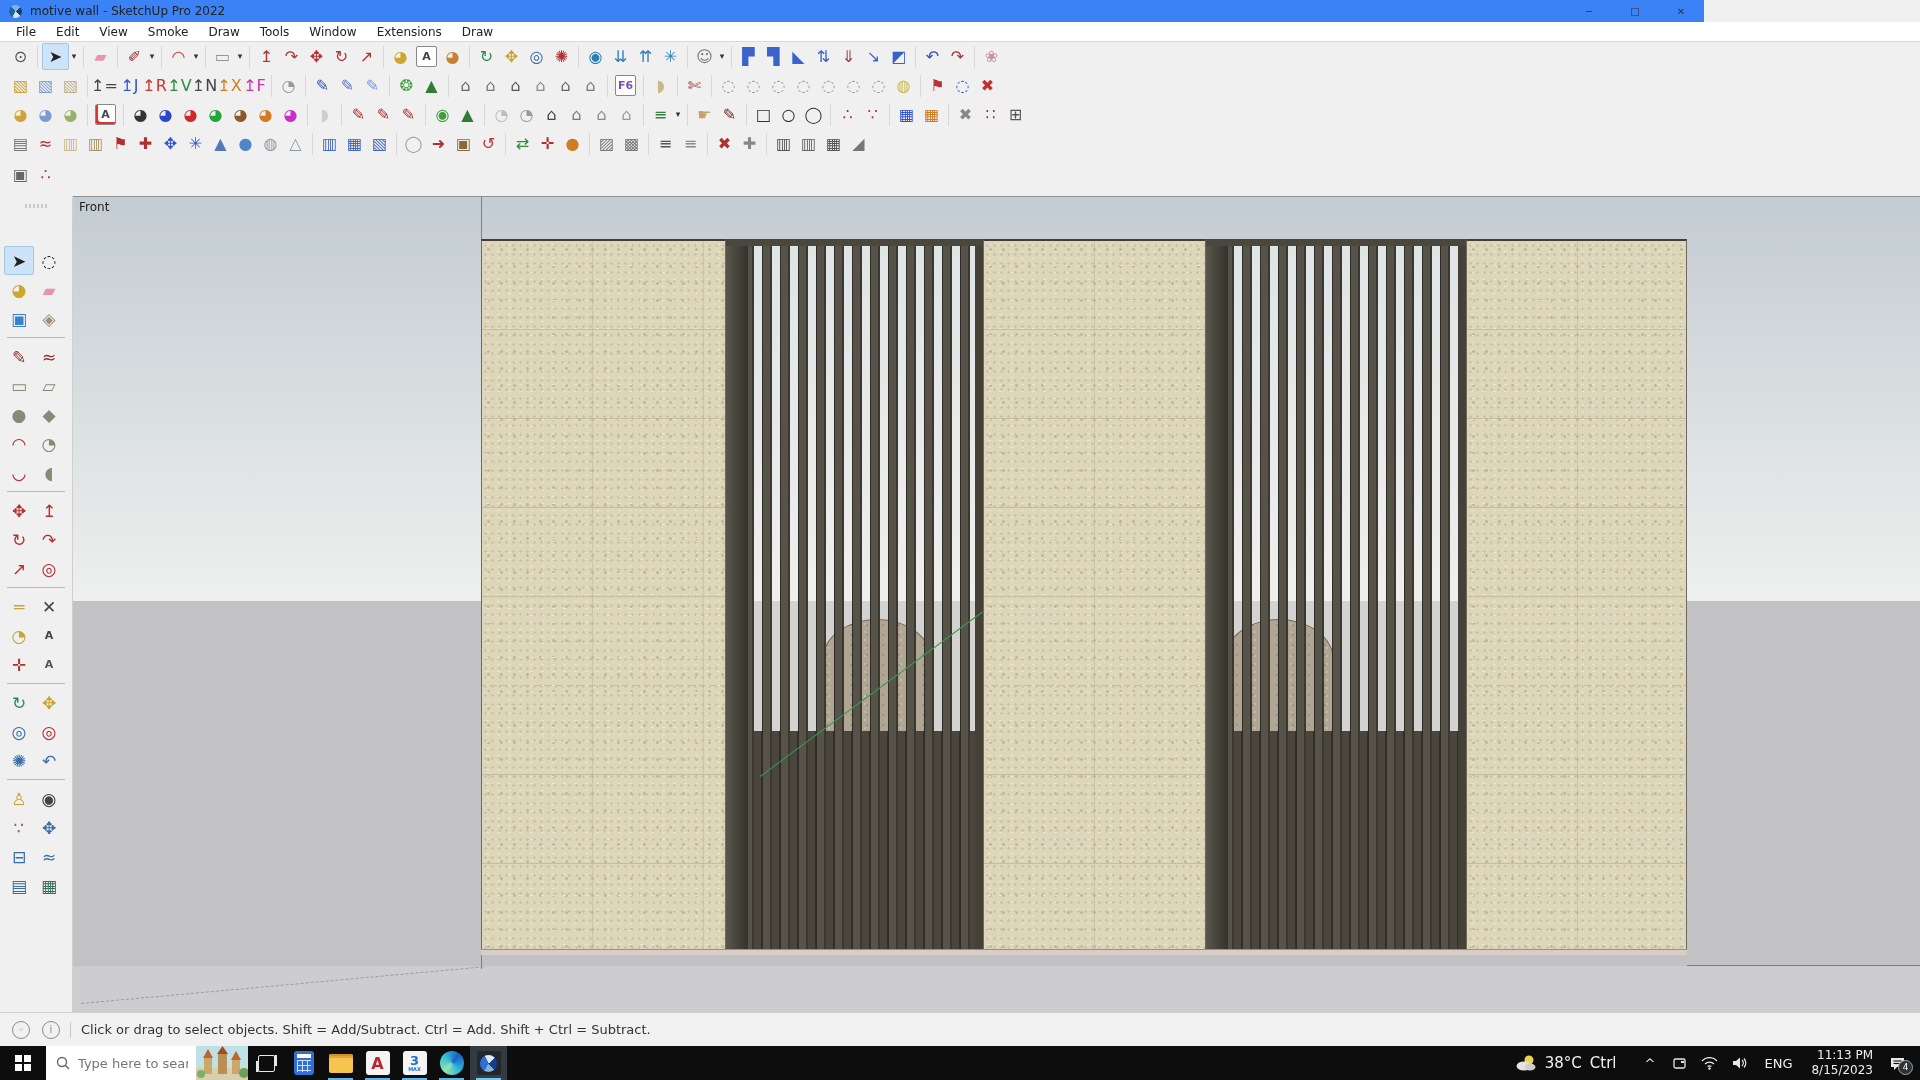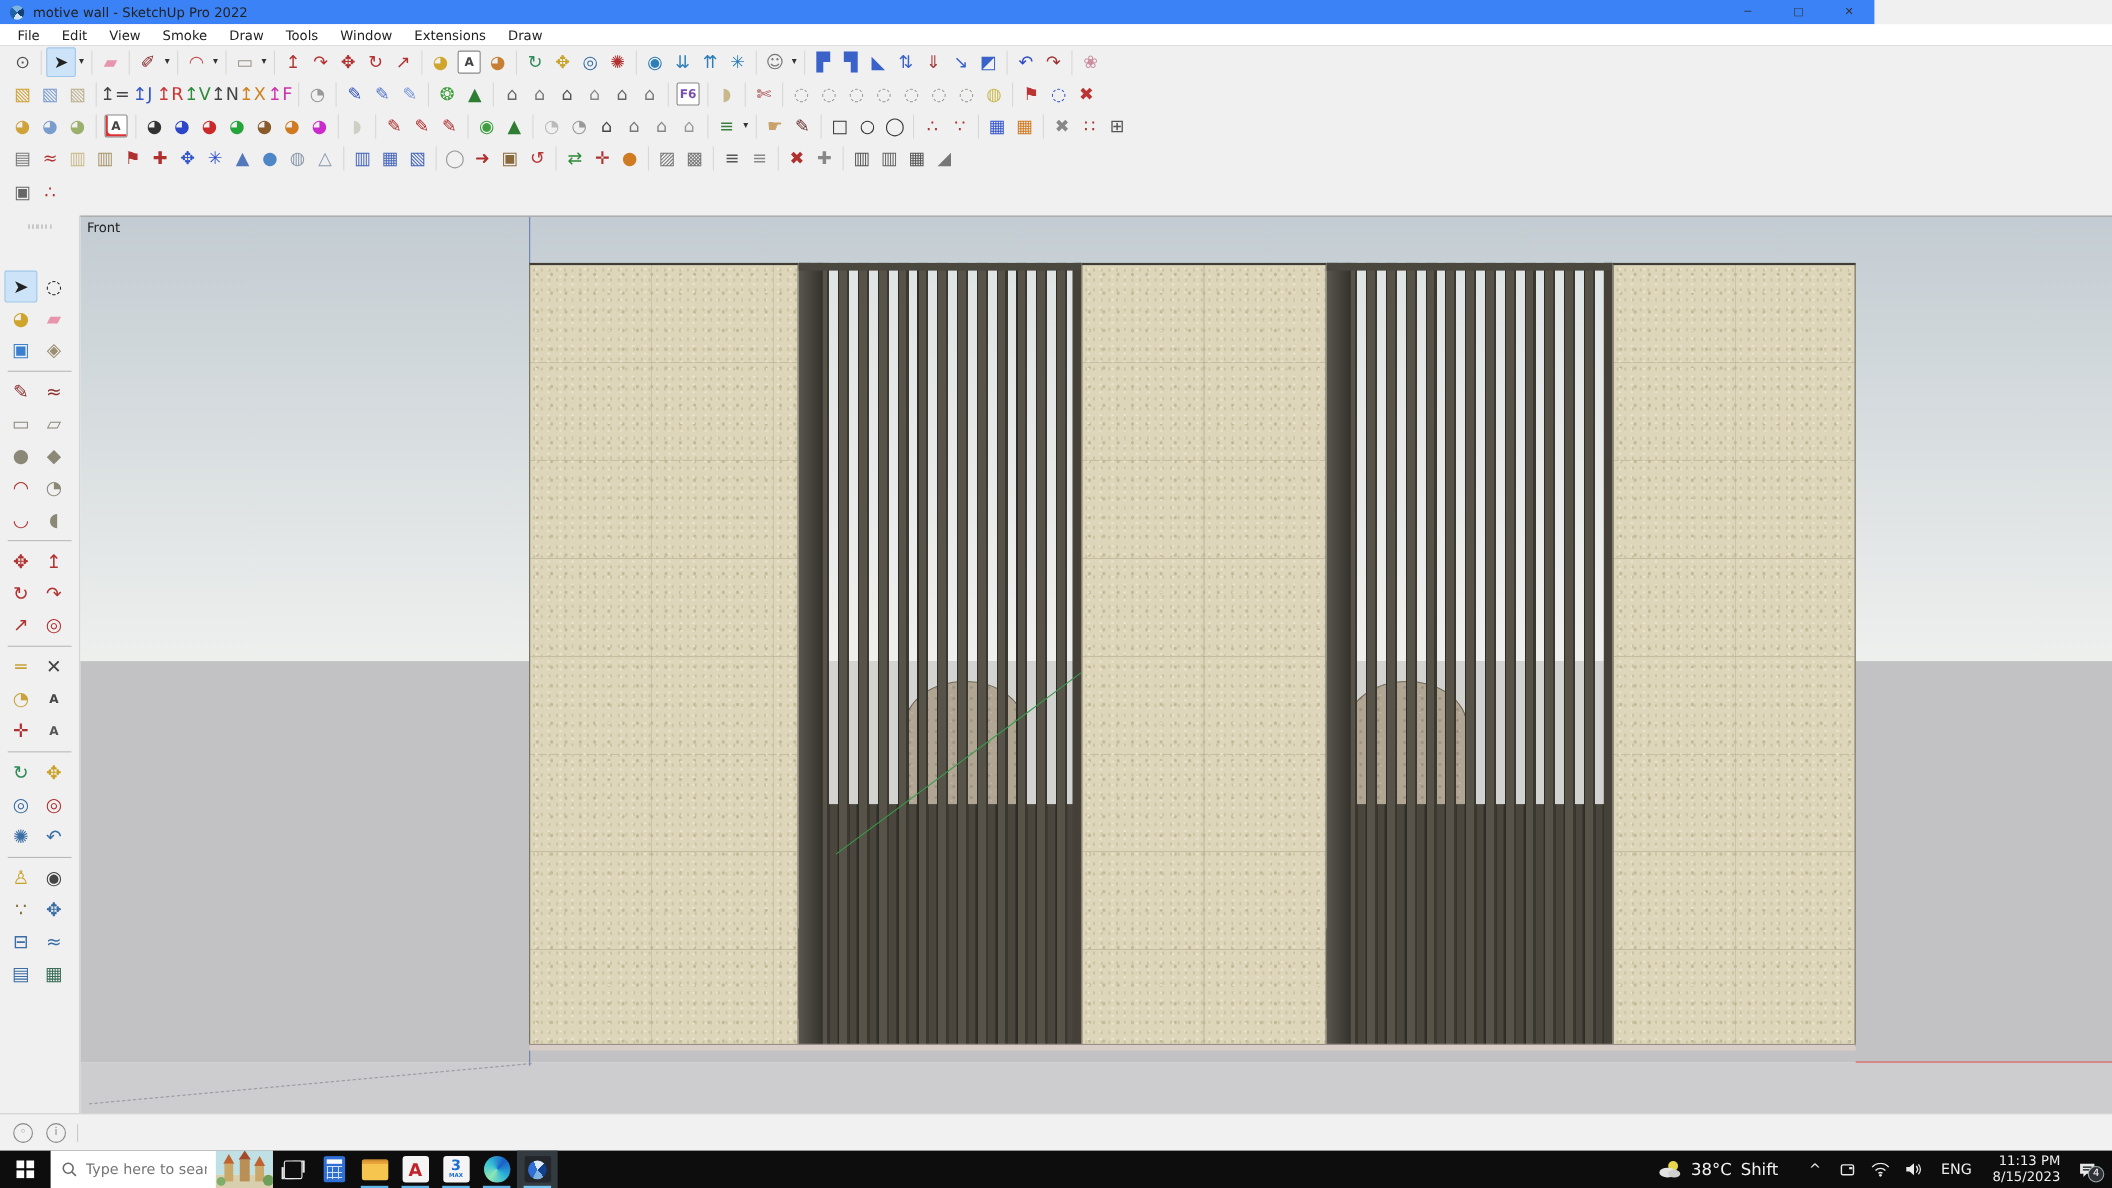--- a/index.html
+++ b/index.html
@@ -485,20 +485,21 @@
 
     <div class="panel p3" data-name="wall-panel-right"></div>
     <div class="base-trim" data-name="wall-base-trim"></div>
   </div>
 </div>
 
 <div class="statusbar" data-name="status-bar">
   <span class="sb-circle" data-name="geolocation-status-icon">◦</span>
   <span class="sb-circle" data-name="credits-status-icon">i</span>
   <span class="sb-sep" data-name="divider"></span>
+  <span class="sb-hint" data-name="status-hint-text">Click or drag to select objects. Shift = Add/Subtract. Ctrl = Add. Shift + Ctrl = Subtract.</span>
 </div>
 
 <div class="taskbar" data-name="taskbar">
   <div class="tb-start" data-name="start-button">
     <span class="win-logo" data-name="windows-logo-icon"></span>
   </div>
   <div class="searchbox" data-name="taskbar-search">
     <svg class="mag" data-name="search-icon" width="14" height="14" viewBox="0 0 14 14">
       <circle cx="6" cy="6" r="4.5" fill="none" stroke="#666" stroke-width="1.4"></circle>
       <line x1="9.5" y1="9.5" x2="13" y2="13" stroke="#666" stroke-width="1.4"></line>
@@ -552,21 +553,21 @@
     </div>
 
   <div class="tray" data-name="system-tray">
     <div class="tray-weather" data-name="weather-widget">
       <svg data-name="weather-icon" width="22" height="18" viewBox="0 0 22 18">
         <circle cx="14" cy="6" r="4.5" fill="#e8d44d"></circle>
         <ellipse cx="9" cy="12" rx="7.5" ry="4.5" fill="#e3e3e3"></ellipse>
         <ellipse cx="15" cy="13" rx="5.5" ry="3.5" fill="#cfcfcf"></ellipse>
       </svg>
       <span class="tray-temp" data-name="weather-temp">38°C</span>
-      <span class="tray-desc" data-name="weather-desc">Shift</span>
+      <span class="tray-desc" data-name="weather-desc">Ctrl</span>
     </div>
     <span class="tray-caret" data-name="tray-expand-caret">^</span>
     <span class="tray-ico" data-name="snip-tray-icon">
       <svg width="15" height="13" viewBox="0 0 15 13">
           <rect x="2" y="2" width="11" height="9" rx="1.5" fill="none" stroke="#e8e8e8" stroke-width="1.3"></rect>
           <rect x="9" y="4" width="3" height="2" fill="#e8e8e8"></rect>
         </svg>
     </span>
     <span class="tray-ico" data-name="wifi-icon">
       <svg width="17" height="13" viewBox="0 0 17 13">

